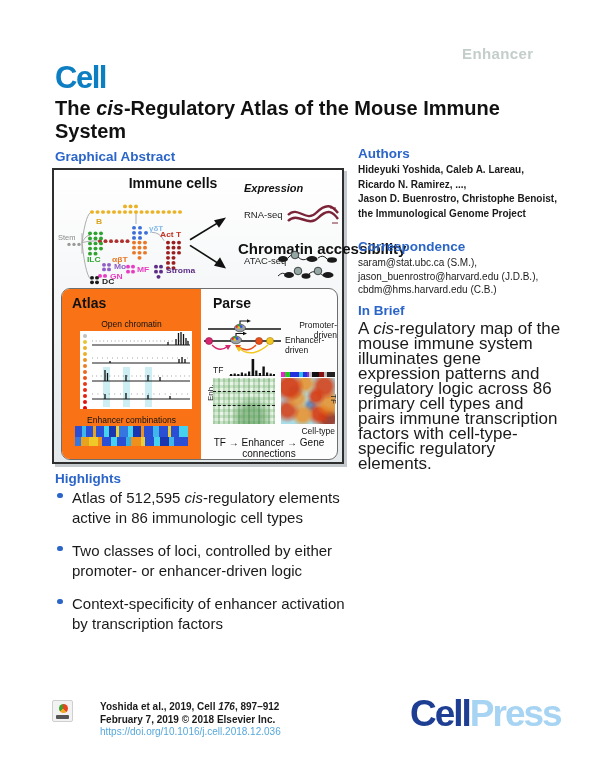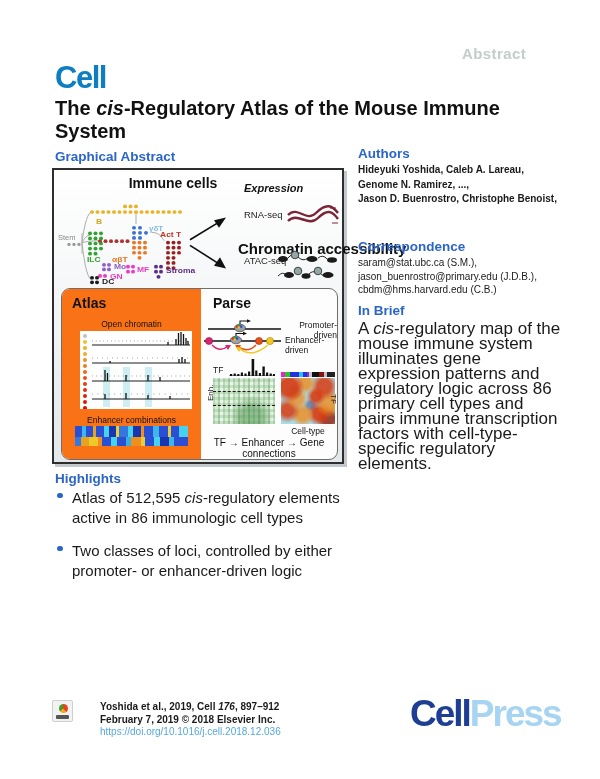--- a/index.html
+++ b/index.html
@@ -87,21 +87,21 @@
   .cp-dark { color:#1e3e93; }
   .cp-light { color:#a6d4f2; }
 
   svg text { font-family:"Liberation Sans", sans-serif; }
 </style>
 </head>
 <body>
 
 <div class="page">
 
-  <div class="abs resource">Abstract</div>
+  <div class="abs resource">Enhancer</div>
   <div class="abs cell-logo">Cell</div>
   <div class="abs paper-title"><span>The </span><span class="it">cis</span><span>-Regulatory Atlas of the Mouse Immune System</span></div>
 
   <div class="abs sec-head" style="left:55px; top:149px;">Graphical Abstract</div>
 
   <div class="abs figure-box">
     <div class="abs immune-title">Immune cells</div>
 
     <svg class="abs" style="left:2px; top:17px;" width="180" height="100" viewBox="0 0 180 108" preserveAspectRatio="none">
 
@@ -424,53 +424,57 @@
           <line x1="0" y1="23" x2="46" y2="23" stroke="#111" stroke-width="0.8"></line>
         </svg>
         <div class="abs rot-left" style="left:5px; top:112px;">Enh.</div>
         <div class="green-map">
           <div class="dash" style="top:13px;"></div>
           <div class="dash" style="top:27px;"></div>
         </div>
         <div class="heat-strip"></div>
         <div class="red-map"></div>
         <div class="abs rot-right" style="left:137px; top:105px;">TF</div>
-        <div class="abs small-label" style="left:80px; top:137px; width:54px; text-align:center;">Cell-type</div>
+        <div class="abs small-label" style="left:80px; top:137px; width:54px; text-align:right;">Cell-type</div>
 
         <div class="abs conn-line" style="top:148px;">TF → Enhancer → Gene</div>
         <div class="abs conn-line" style="top:159px;">connections</div>
       </div>
     </div>
   </div>
 
   <div class="abs sec-head" style="left:358px; top:146px;">Authors</div>
   <div class="abs rcol-authors">
     <div>Hideyuki Yoshida, Caleb A. Lareau,</div>
-    <div>Genome N. Ramirez, ...,</div>
+    <div>Ricardo N. Ramirez, ...,</div>
     <div>Jason D. Buenrostro, Christophe Benoist,</div>
+    <div>the Immunological Genome Project</div>
   </div>
 
   <div class="abs sec-head" style="left:358px; top:239px;">Correspondence</div>
   <div class="abs rcol-emails">
     <div>saram@stat.ubc.ca (S.M.),</div>
-    <div>jason_buenrostro@primary.edu (J.D.B.),</div>
+    <div>jason_buenrostro@harvard.edu (J.D.B.),</div>
     <div>cbdm@hms.harvard.edu (C.B.)</div>
   </div>
 
   <div class="abs sec-head" style="left:358px; top:303px;">In Brief</div>
   <div class="abs in-brief-text"><span>A </span><span class="it">cis</span><span>-regulatory map of the mouse immune system illuminates gene expression patterns and regulatory logic across 86 primary cell types and pairs immune transcription factors with cell-type-specific regulatory elements.</span></div>
 
   <div class="abs sec-head" style="left:55px; top:471px;">Highlights</div>
   <div class="abs hl-list">
     <div class="hl-item">
       <span class="bullet"></span><span>Atlas of 512,595 </span><span class="it">cis</span><span>-regulatory elements active in 86 immunologic cell types</span>
     </div>
     <div class="hl-item">
       <span class="bullet"></span><span>Two classes of loci, controlled by either promoter- or enhancer-driven logic</span>
     </div>
+    <div class="hl-item">
+      <span class="bullet"></span><span>Context-specificity of enhancer activation by transcription factors</span>
+    </div>
   </div>
 
   <div class="abs badge">
     <span class="badge-circle"></span>
     <span class="badge-bar"></span>
   </div>
   <div class="abs cite">
     <div><span>Yoshida et al., 2019, Cell </span><span class="it">176</span><span>, 897–912</span></div>
     <div>February 7, 2019 © 2018 Elsevier Inc.</div>
   </div>

